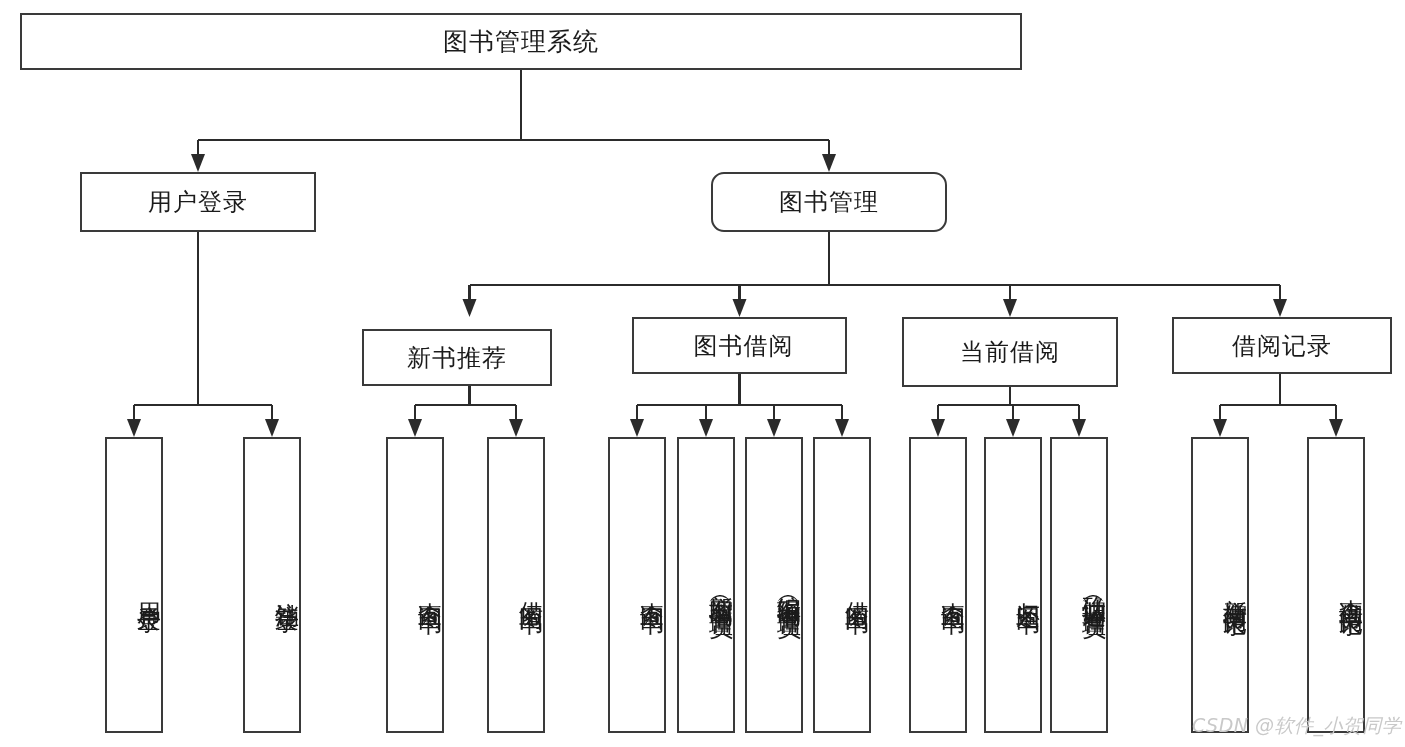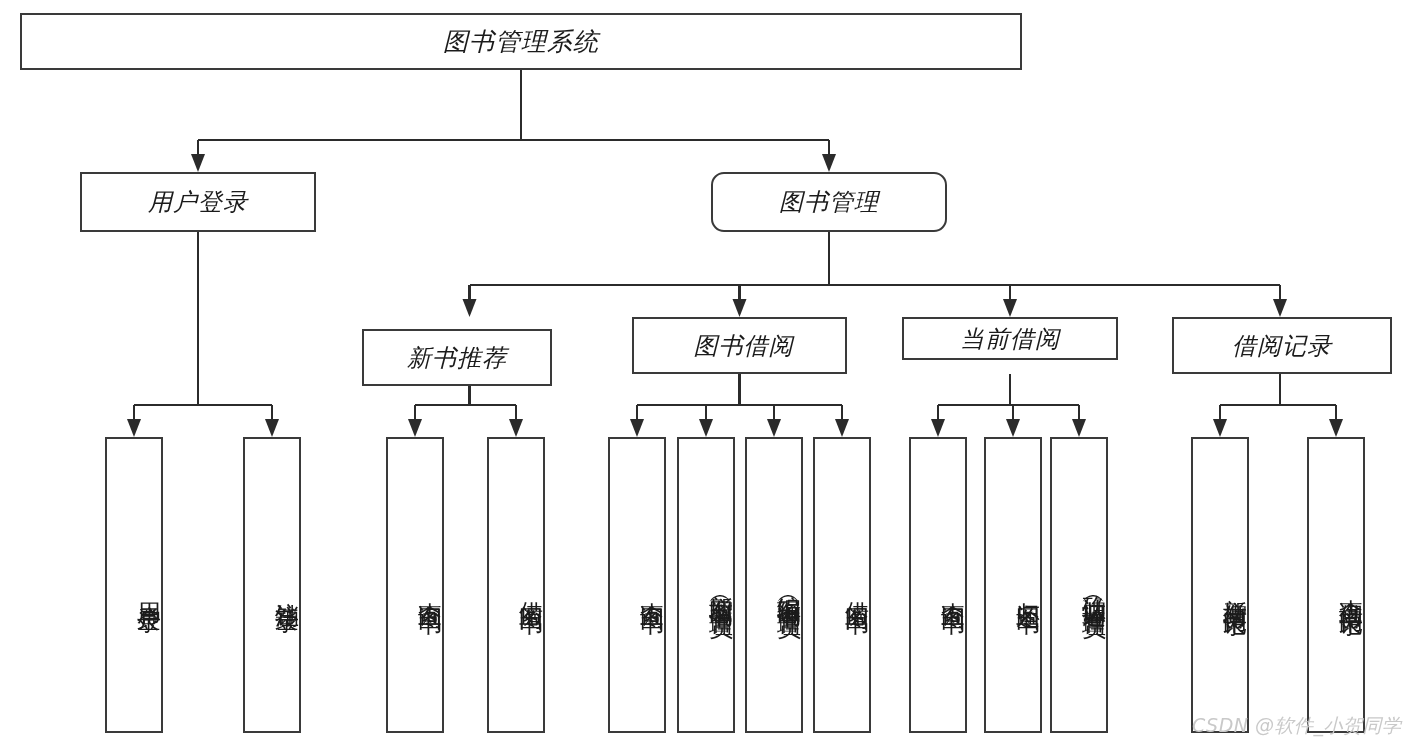--- a/index.html
+++ b/index.html
@@ -32,21 +32,20 @@
     background: #ffffff;
     border: 2px solid #3a3a3a;
     display: flex;
     align-items: center;
     justify-content: center;
     color: #1b1b1b;
   }
   .node.horiz {
     font-size: 24px;
     letter-spacing: 1px;
-    font-style: italic;
   }
   .node.vert {
     writing-mode: vertical-rl;
     text-orientation: upright;
     font-size: 24px;
     letter-spacing: 3px;
     align-items: flex-start;
     justify-content: center;
     padding-top: 8px;
     line-height: 1;
@@ -136,21 +135,21 @@
       </div>
       <div class="node horiz" style="left: 711px; top: 172px; width: 236px; height: 60px; border-radius: 13px;">
         <span>图书管理</span>
       </div>
       <div class="node horiz" style="left: 362px; top: 329px; width: 190px; height: 57px;">
         <span>新书推荐</span>
       </div>
       <div class="node horiz" style="left: 632px; top: 317px; width: 215px; height: 57px; padding-left: 8px;">
         <span>图书借阅</span>
       </div>
-      <div class="node horiz" style="left: 902px; top: 317px; width: 216px; height: 43px;">
+      <div class="node horiz" style="left: 902px; top: 317px; width: 216px; height: 70px;">
         <span>当前借阅</span>
       </div>
       <div class="node horiz" style="left: 1172px; top: 317px; width: 220px; height: 57px;">
         <span>借阅记录</span>
       </div>
       <div class="node vert" style="left: 105px; top: 437px; width: 58px; height: 296px;">
         <span>用户登录</span>
       </div>
       <div class="node vert" style="left: 243px; top: 437px; width: 58px; height: 296px;">
         <span>注销登录</span>

